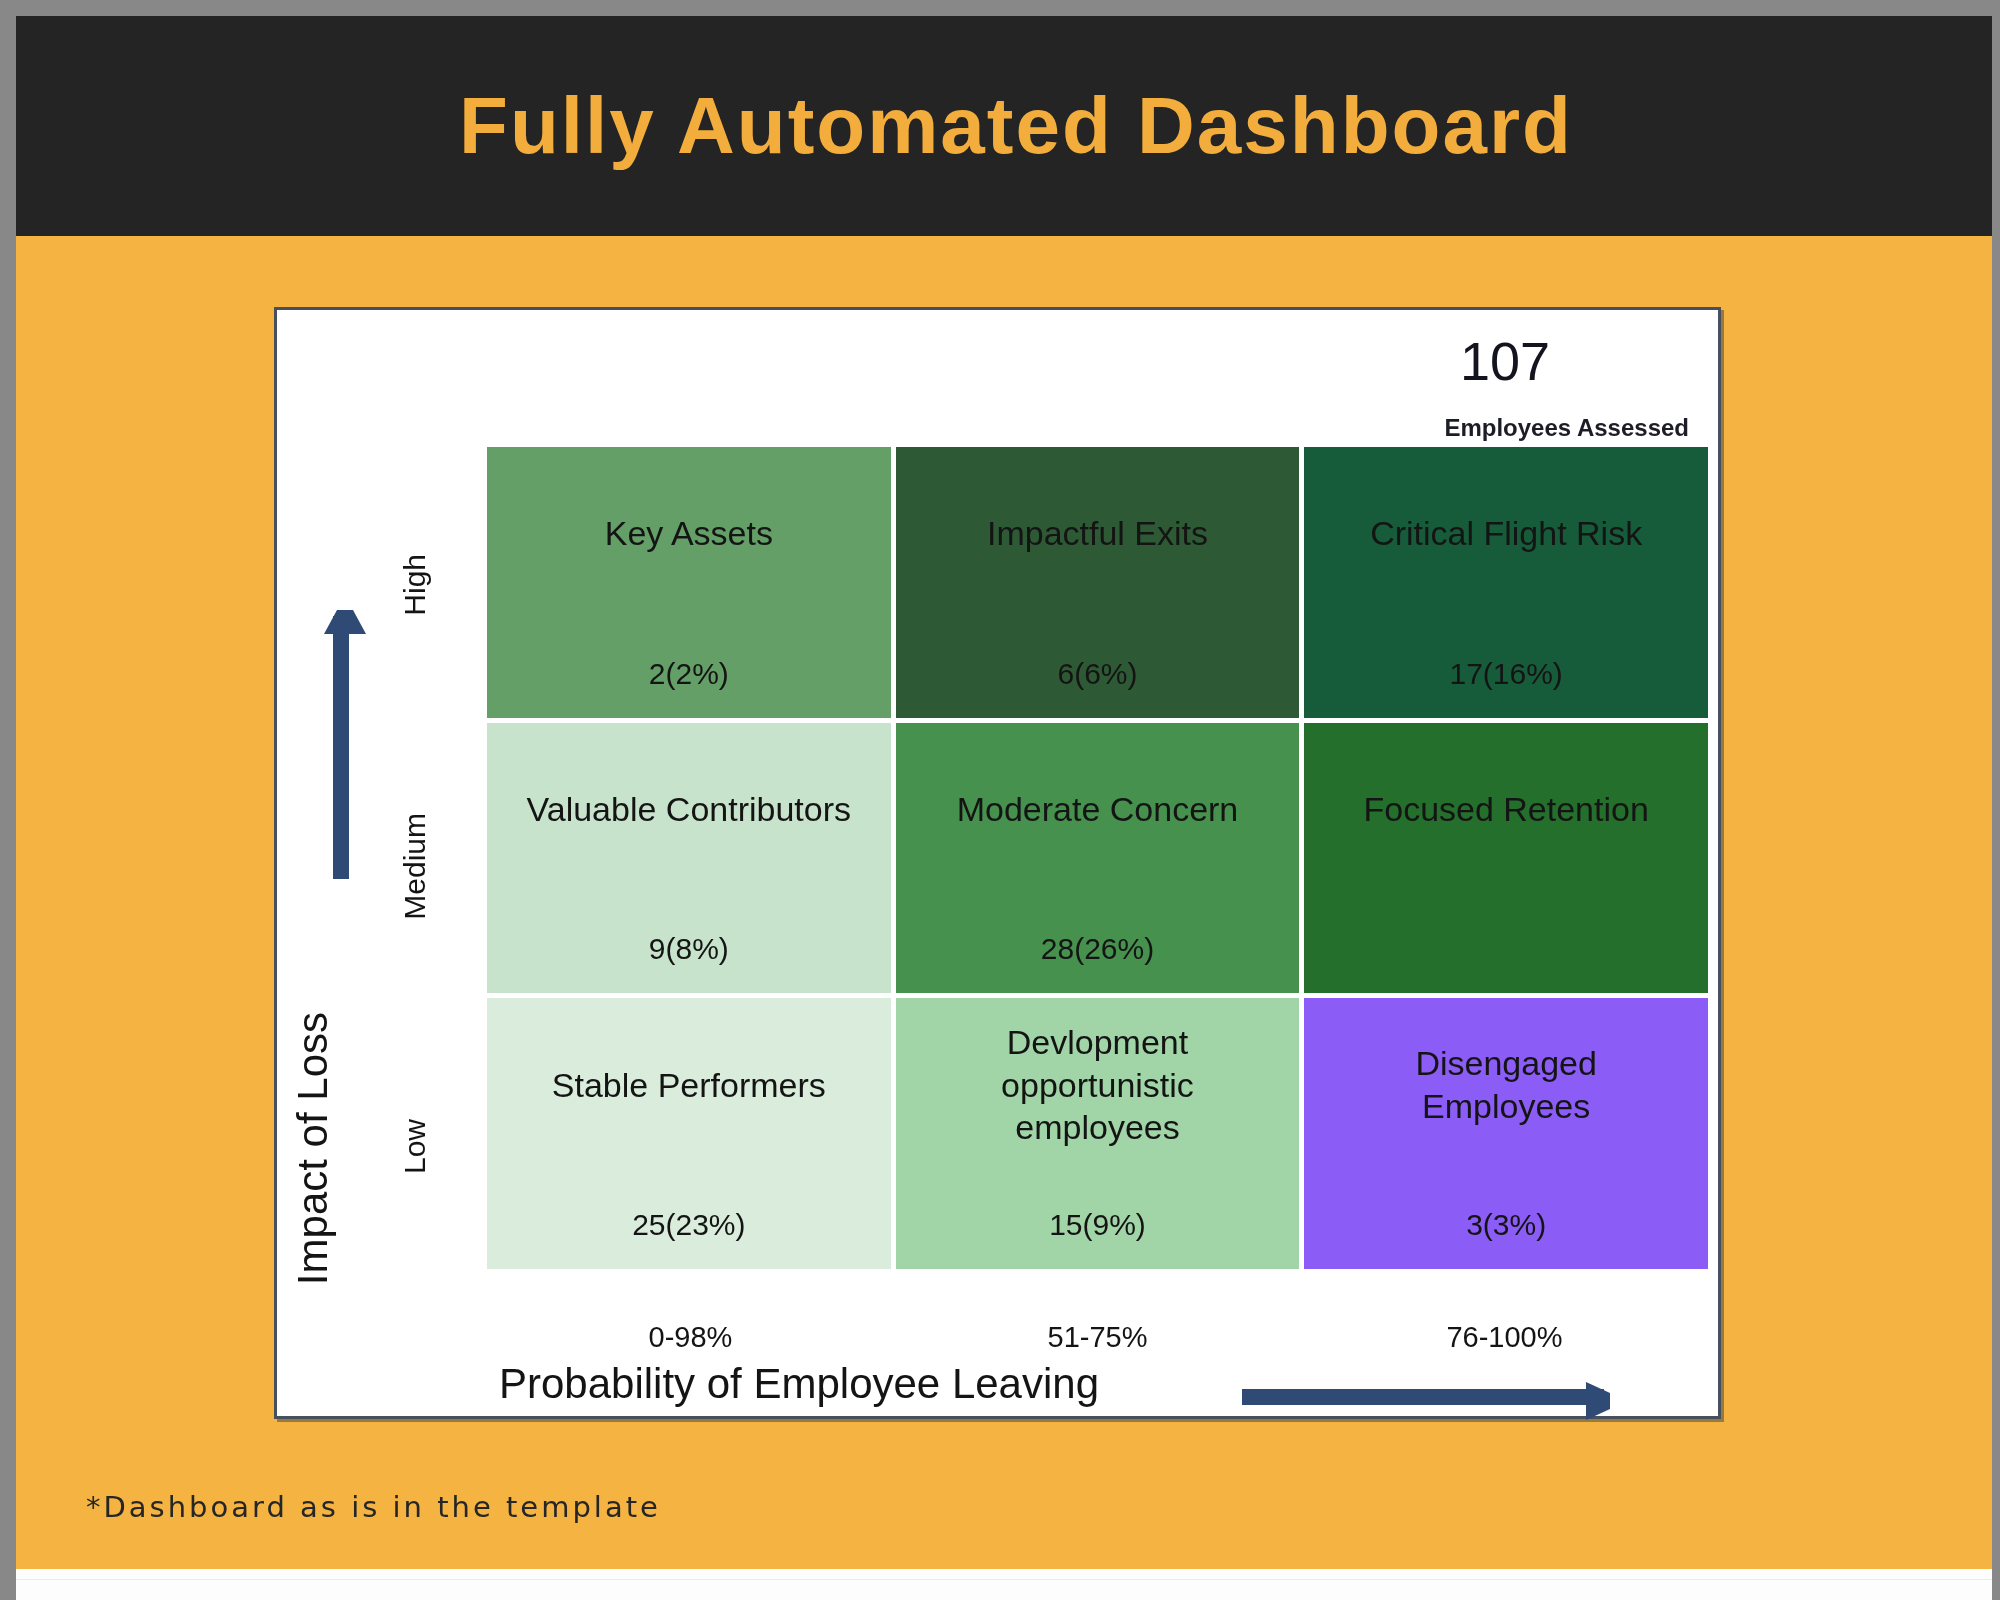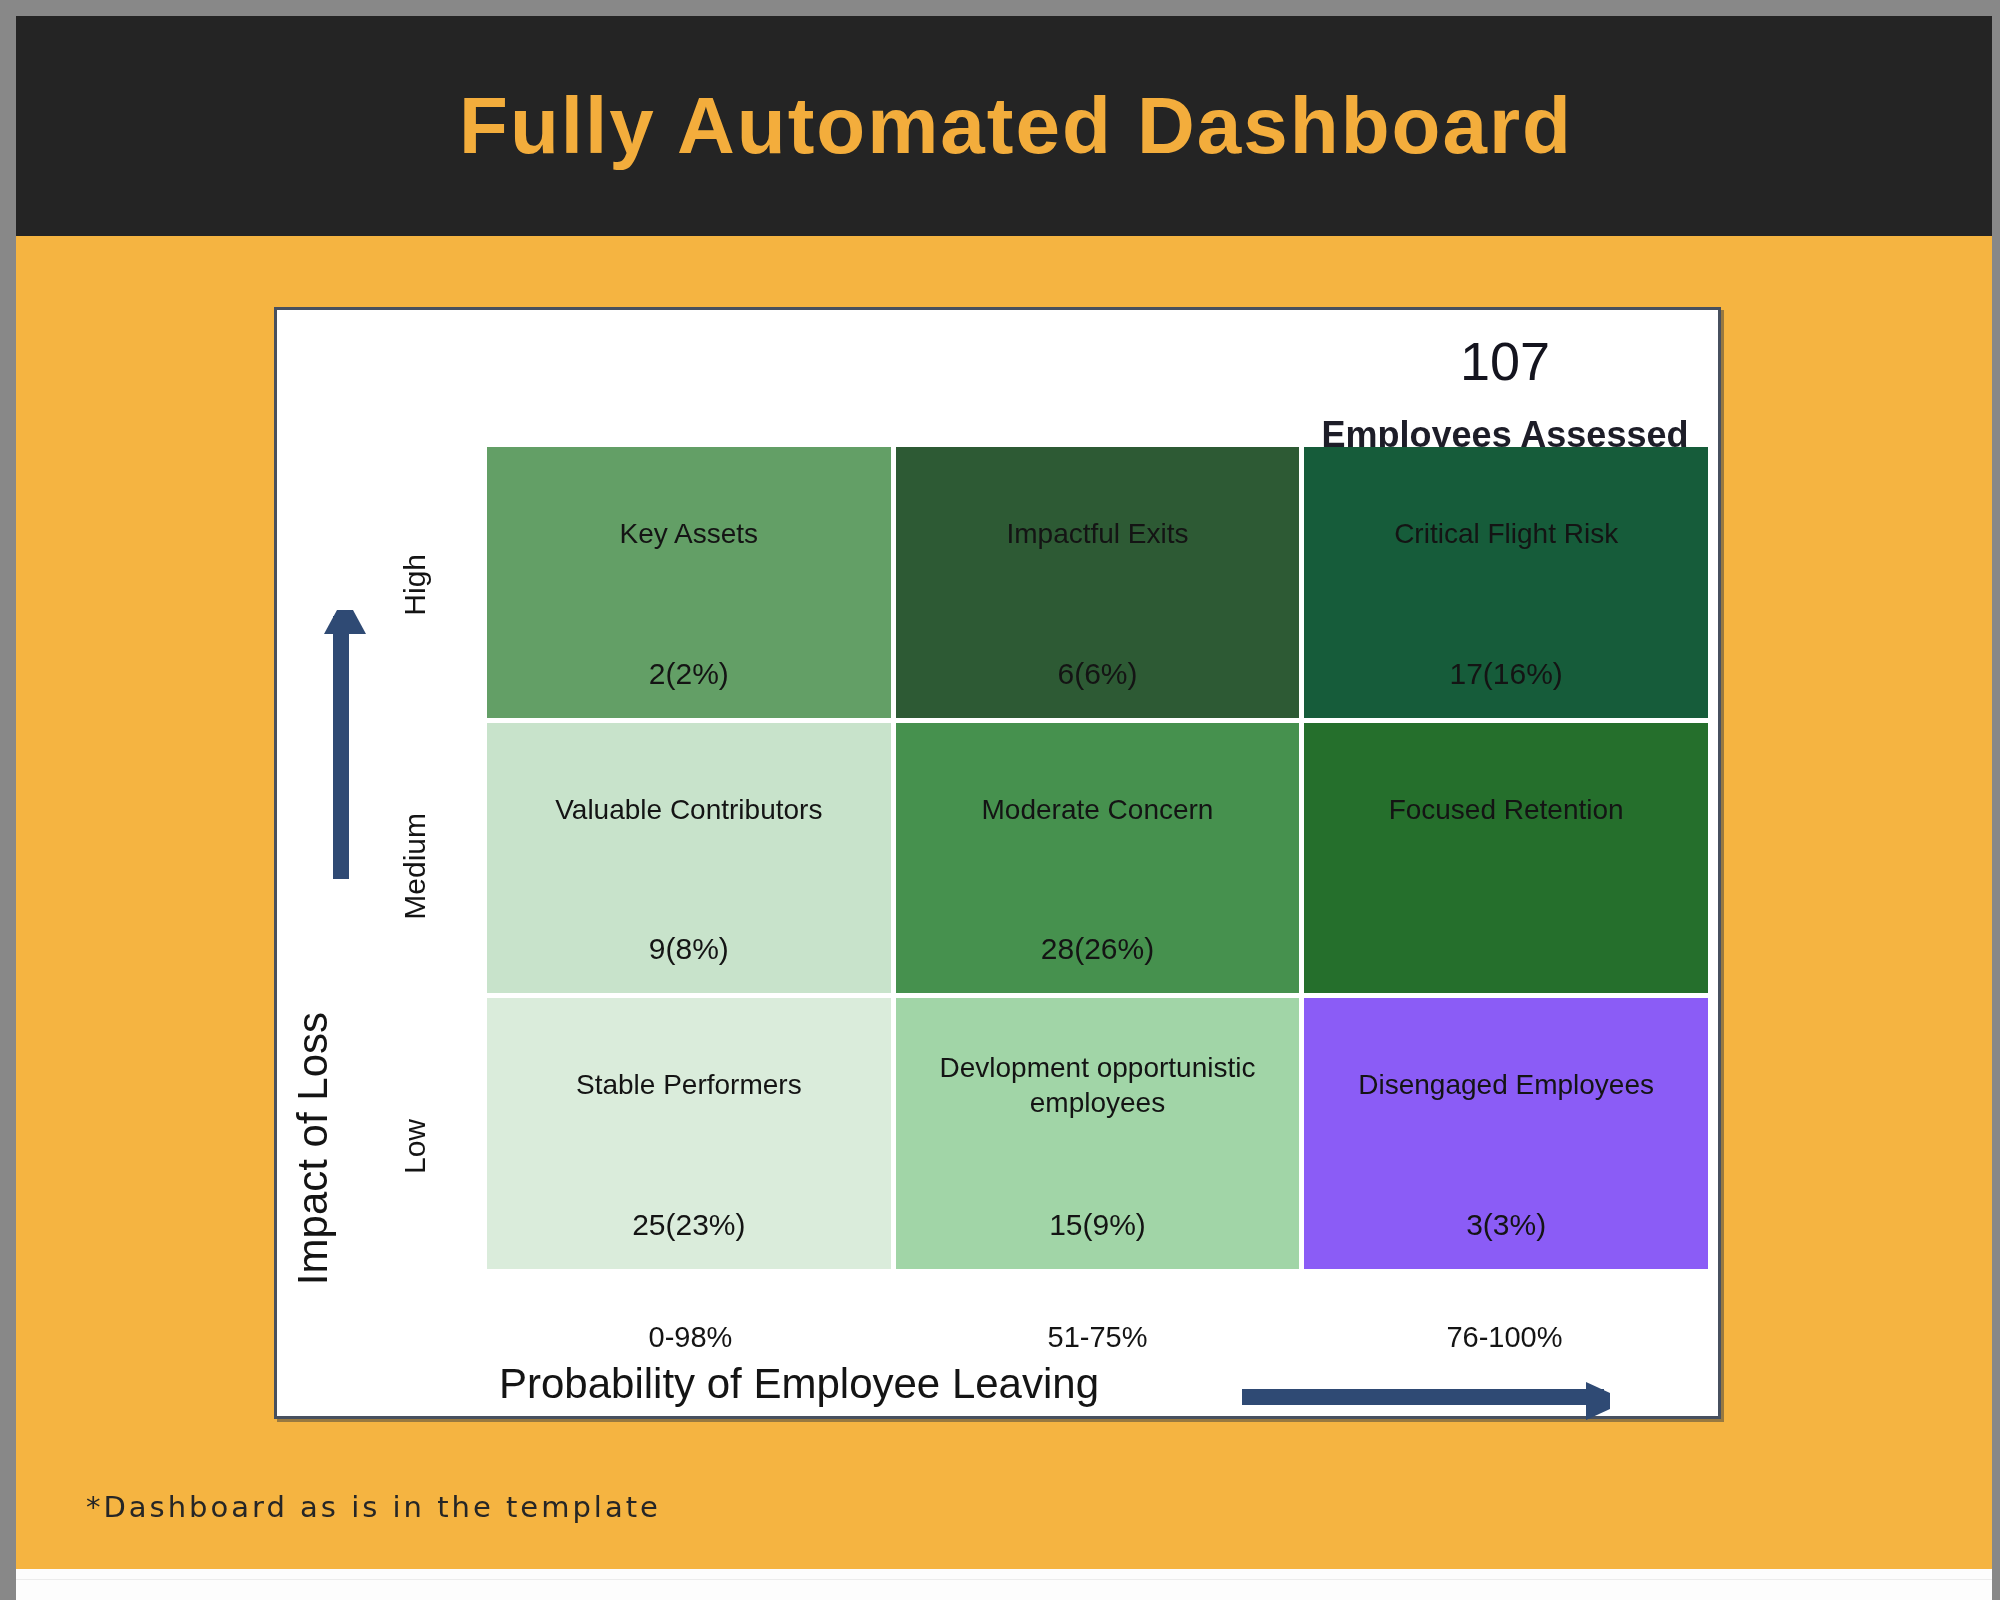--- a/index.html
+++ b/index.html
@@ -18,33 +18,33 @@
     font-family:"Liberation Sans", sans-serif;
   }
   
   .card {
     position:absolute; left:258px; top:291px; width:1447px; height:1112px;
     background:#ffffff; border:3px solid #47505F;
     box-shadow:3px 3px 0 rgba(40,48,64,.45);
   }
   .summary { position:absolute; left:1028px; top:4px; width:400px; text-align:center; }
   .summary-count { font-size:54px; font-weight:500; color:#14141e; line-height:1.15; }
-  .summary-label { font-size:36px; font-weight:700; color:#1d1d28; margin-top:6px; }
+  .summary-label { font-size:24px; font-weight:700; color:#1d1d28; margin-top:6px;text-align:right; }
 
   
   .grid {
     position:absolute; left:202px; top:129px; width:1237px; height:838px;
     display:grid; grid-template-columns:repeat(3,1fr); grid-template-rows:repeat(3,1fr);
     gap:5px;
   }
   .cell { position:relative; }
   .cell-label {
     position:absolute; left:0; top:0; width:100%; height:64%;
     display:flex; align-items:center; justify-content:center;
-    font-size:28px; line-height:1.25; text-align:center; padding:0 24px; color:#141414;
+    font-size:34px; line-height:1.25; text-align:center; padding:0 24px; color:#141414;
   }
   .cell-value {
     position:absolute; left:0; bottom:7%; width:100%;
     text-align:center; font-size:30px; color:#141414;
   }
   
   .y-title {
     position:absolute; left:28px; top:831px; width:0; height:0;
     display:flex; align-items:center; justify-content:center;
   }

